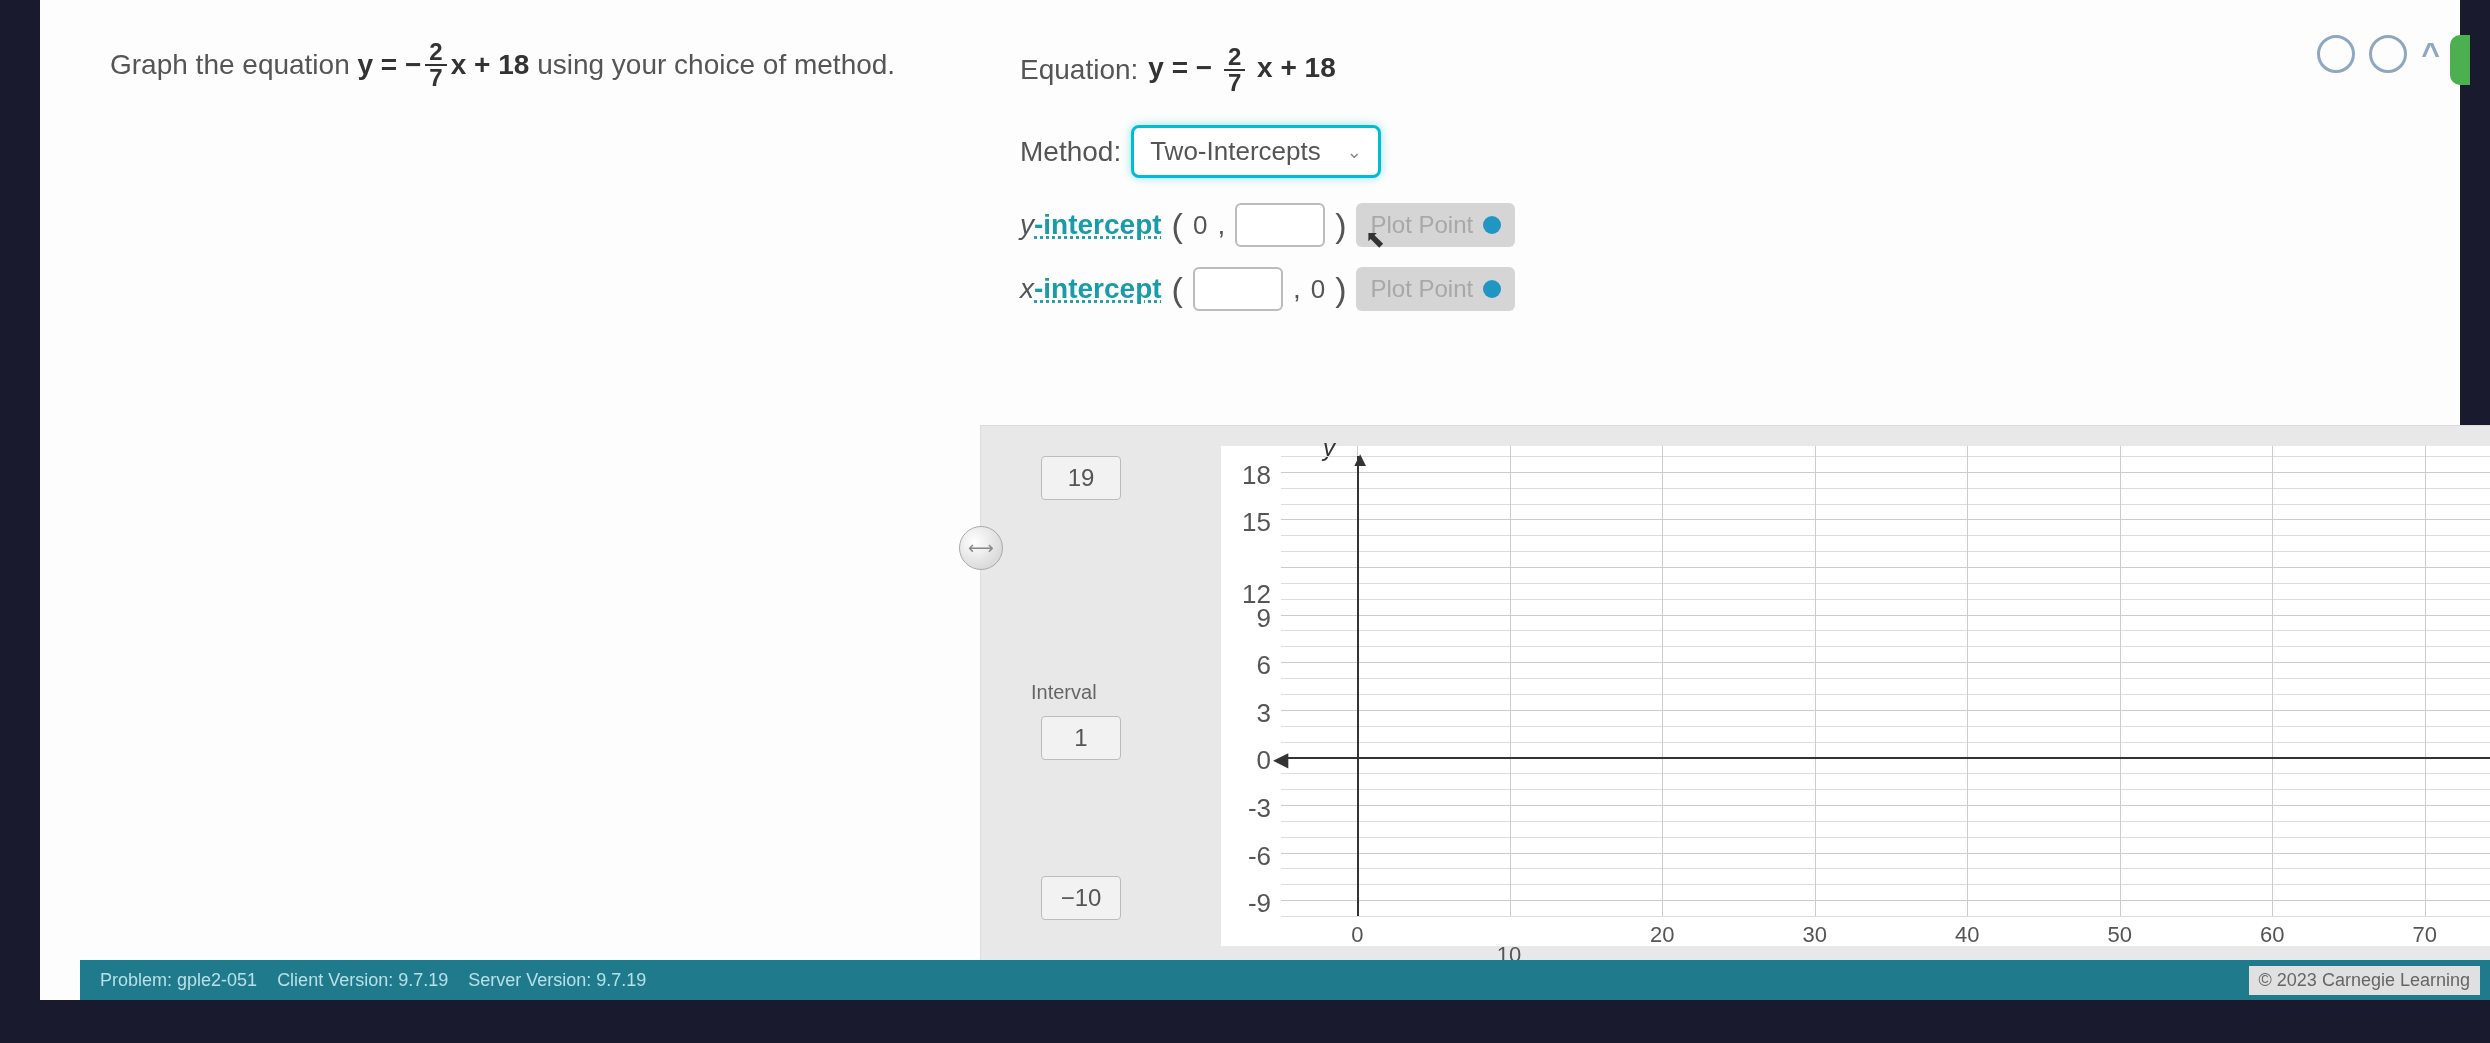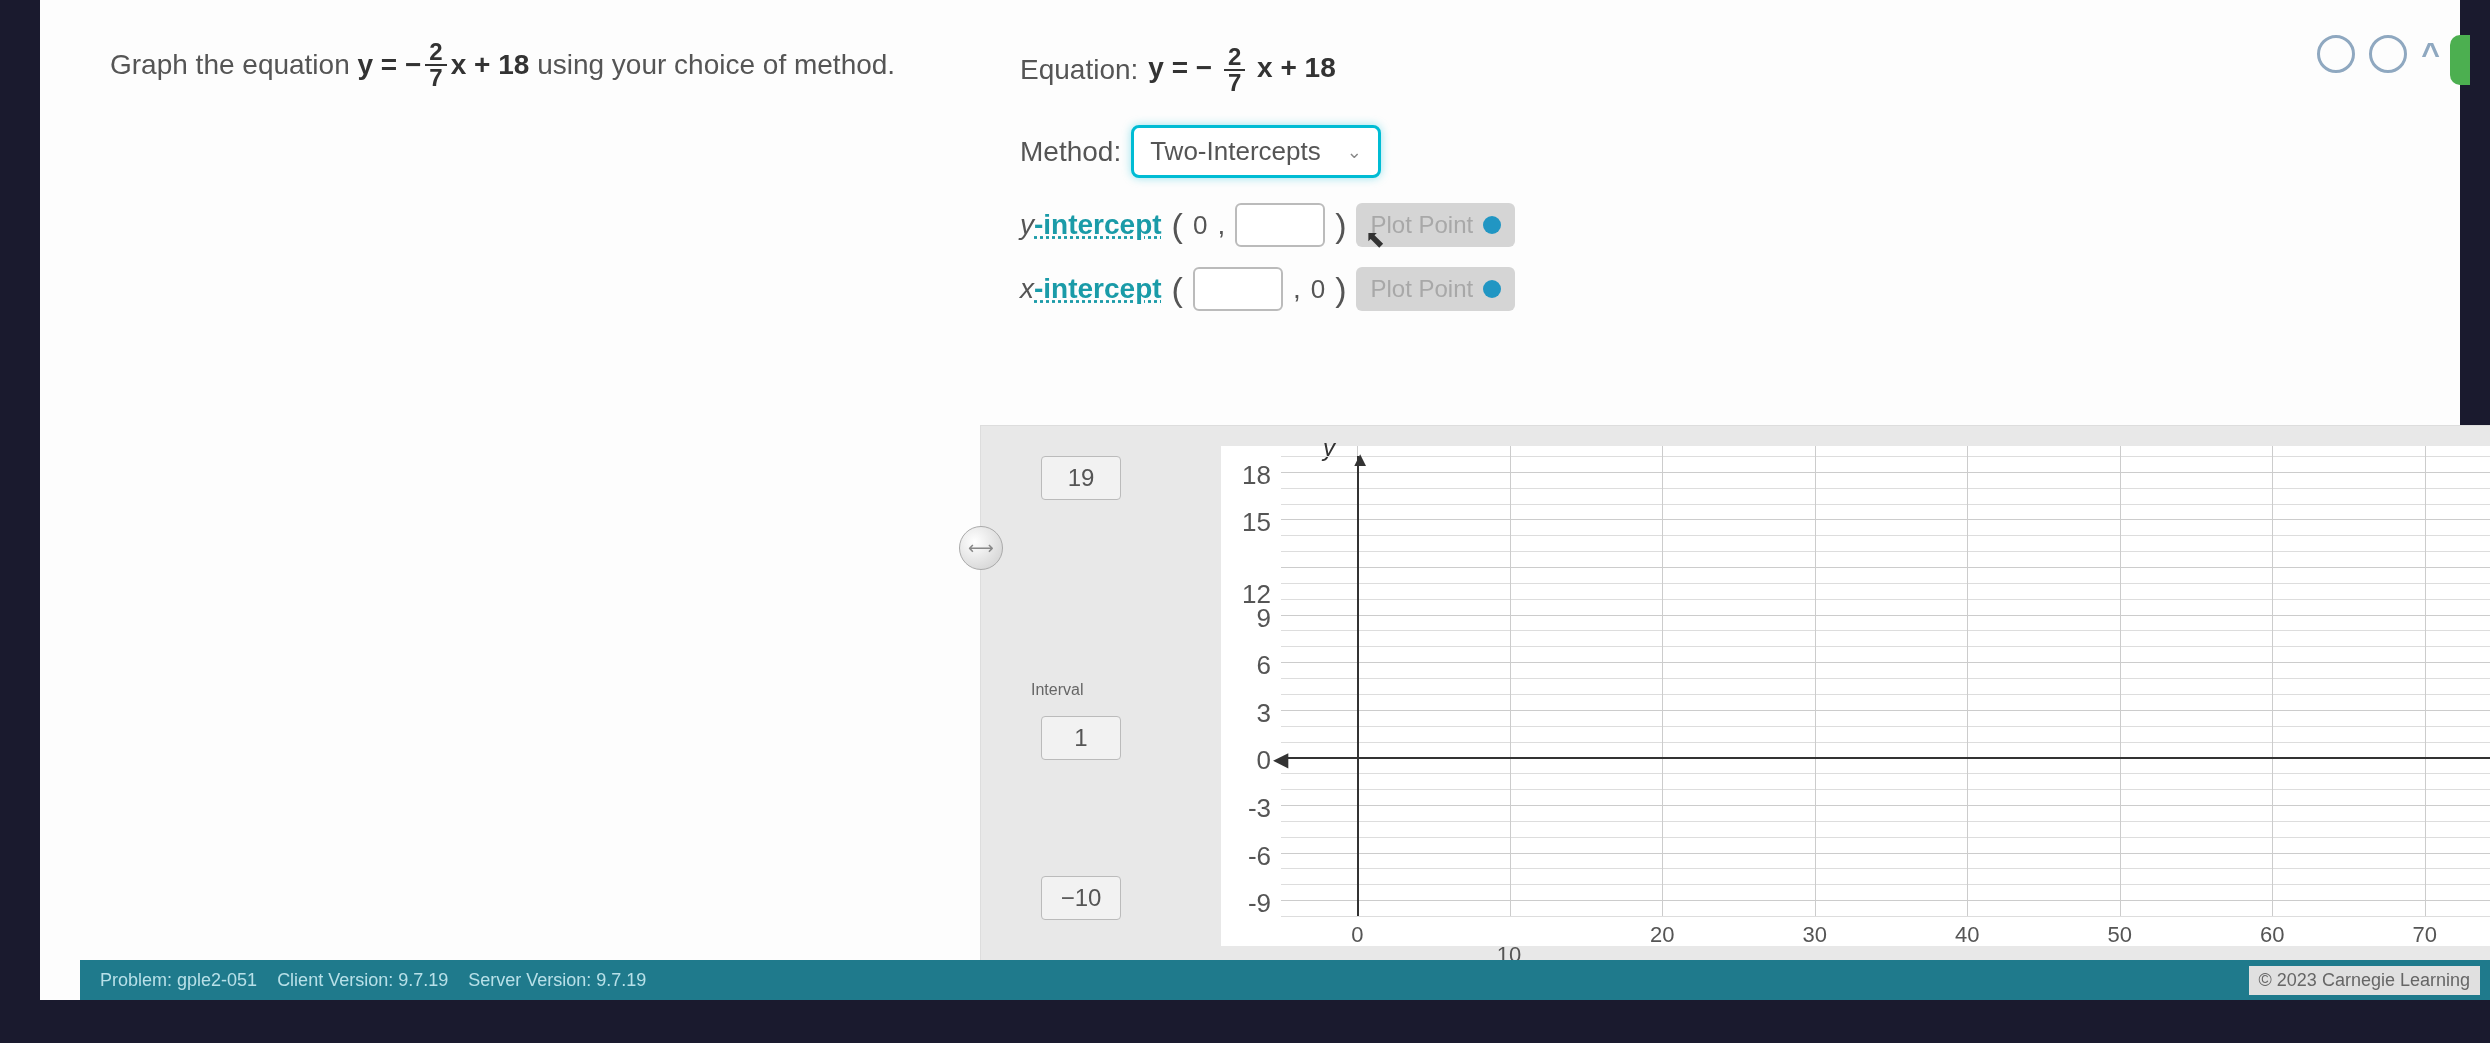--- a/index.html
+++ b/index.html
@@ -34,21 +34,21 @@
   .plot-btn { background: #d5d5d5; color: #a8a8a8; border: none; border-radius: 6px; padding: 8px 14px; font-size: 24px; display: inline-flex; align-items: center; gap: 10px; cursor: pointer; }
   .plot-dot { width: 18px; height: 18px; background: #2196c3; border-radius: 50%; display: inline-block; }
   
   .paren { font-size: 34px; color: #555; }
   
   
   .graph-wrap { position: absolute; left: 940px; top: 425px; width: 1550px; height: 560px; background: #e8e8e8; border: 1px solid #ddd; }
   .collapse-handle { position: absolute; left: -22px; top: 100px; width: 44px; height: 44px; border-radius: 50%; background: radial-gradient(circle at 35% 35%, #fff, #ccc); border: 1px solid #aaa; display: flex; align-items: center; justify-content: center; font-size: 18px; color: #888; cursor: pointer; }
   
   .ctrl-box { position: absolute; background: #f2f2f2; border: 1px solid #bbb; border-radius: 4px; width: 80px; height: 44px; text-align: center; line-height: 42px; font-size: 24px; color: #555; }
-  .ctrl-label { position: absolute; font-size: 16px; color: #666; }
+  .ctrl-label { position: absolute; font-size: 20px; color: #666; }
   
   .plot-area { position: absolute; left: 240px; top: 20px; width: 1290px; height: 500px; background: #fff; }
   .grid-line-h { position: absolute; left: 60px; right: 0; height: 1px; background: #ddd; }
   .grid-line-h.major { background: #ccc; }
   .grid-line-v { position: absolute; top: 0; bottom: 30px; width: 1px; background: #ccc; }
   .axis-x { position: absolute; height: 2px; background: #333; }
   .axis-y { position: absolute; width: 2px; background: #333; }
   .tick-label-y { position: absolute; font-size: 26px; color: #555; text-align: right; width: 50px; }
   .tick-label-x { position: absolute; font-size: 22px; color: #555; text-align: center; width: 40px; }
   .axis-name { position: absolute; font-size: 24px; font-style: italic; color: #333; }

